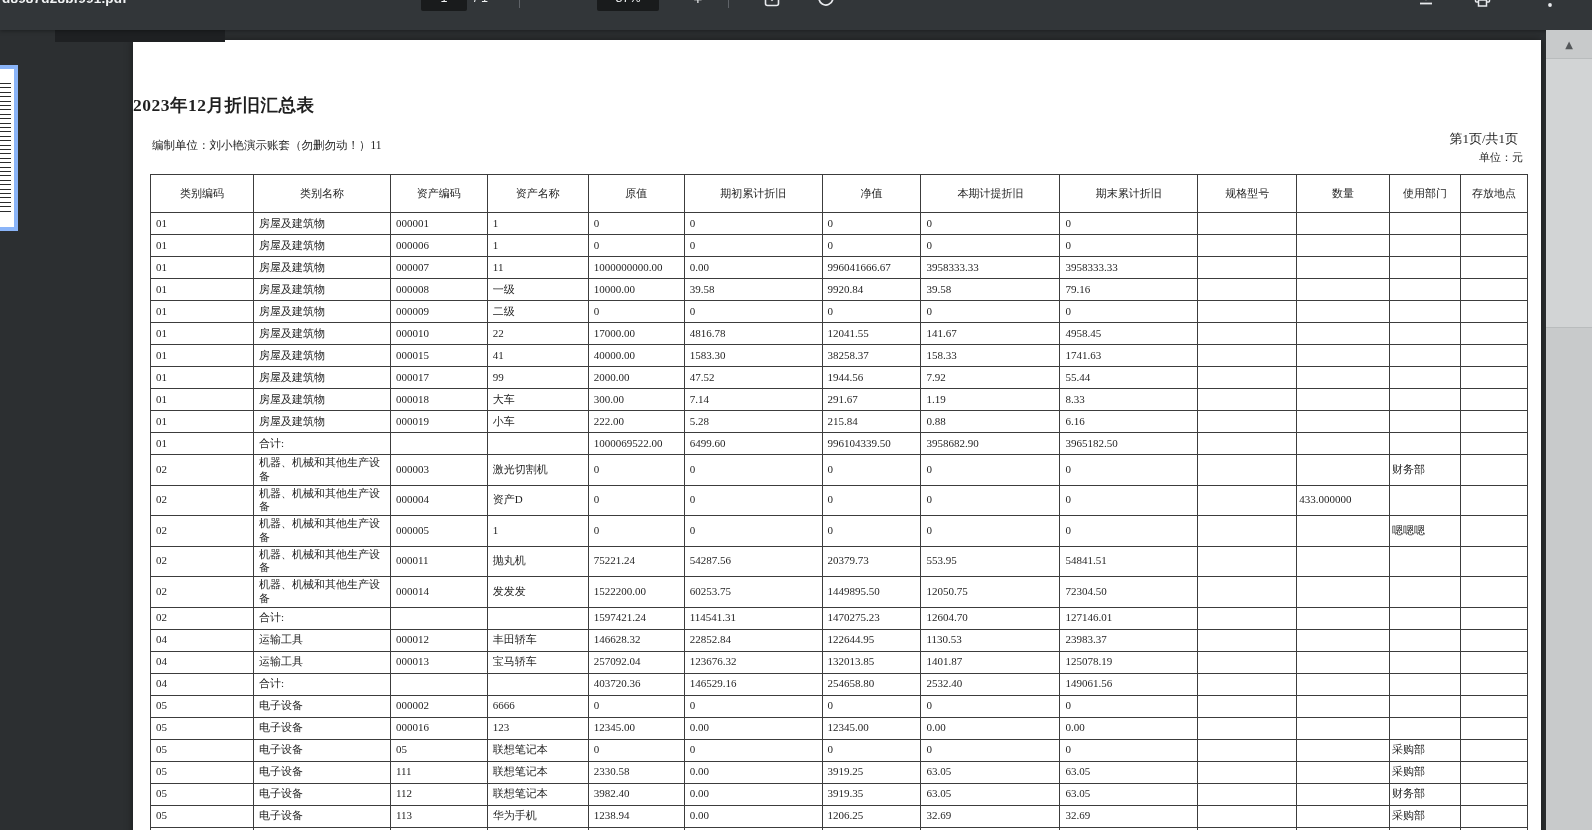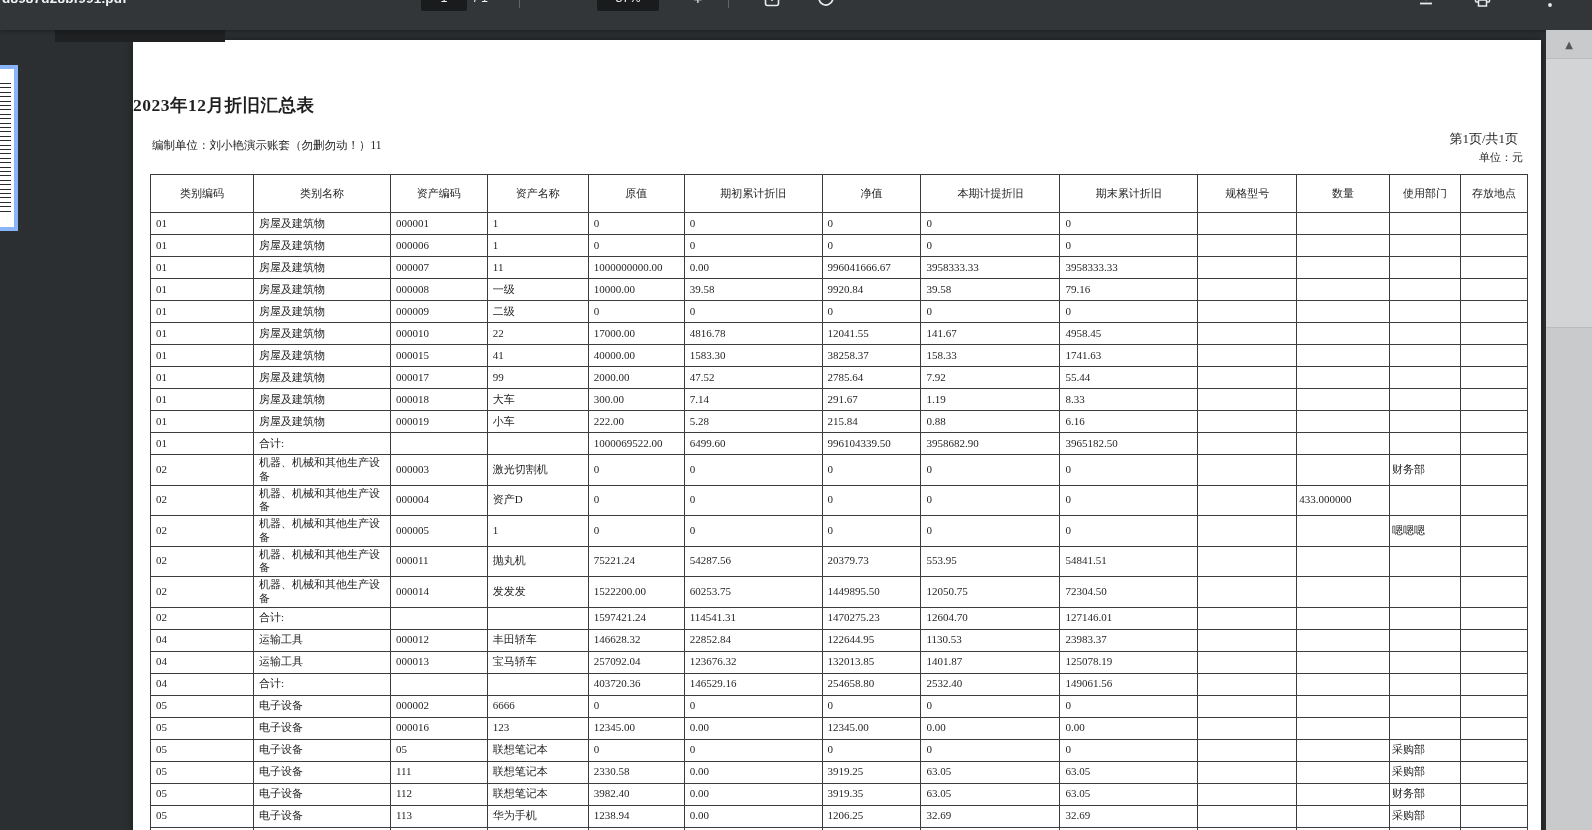--- a/index.html
+++ b/index.html
@@ -301,21 +301,21 @@
             <td class="ctr"></td>
             <td></td>
           </tr>
           <tr>
             <td>01</td>
             <td>房屋及建筑物</td>
             <td>000017</td>
             <td>99</td>
             <td>2000.00</td>
             <td>47.52</td>
-            <td>2785.64</td>
+            <td>1944.56</td>
             <td>7.92</td>
             <td>55.44</td>
             <td></td>
             <td class="ctr"></td>
             <td class="ctr"></td>
             <td></td>
           </tr>
           <tr>
             <td>01</td>
             <td>房屋及建筑物</td>

